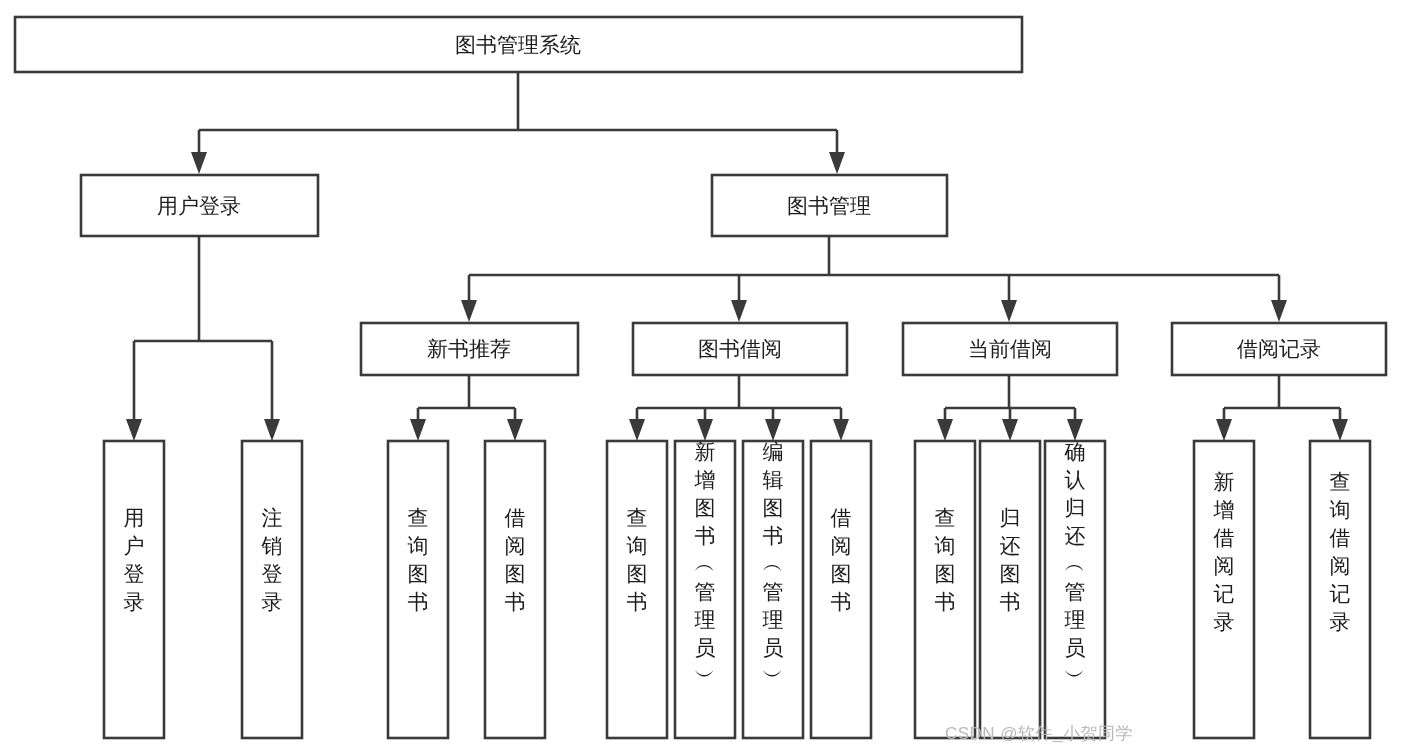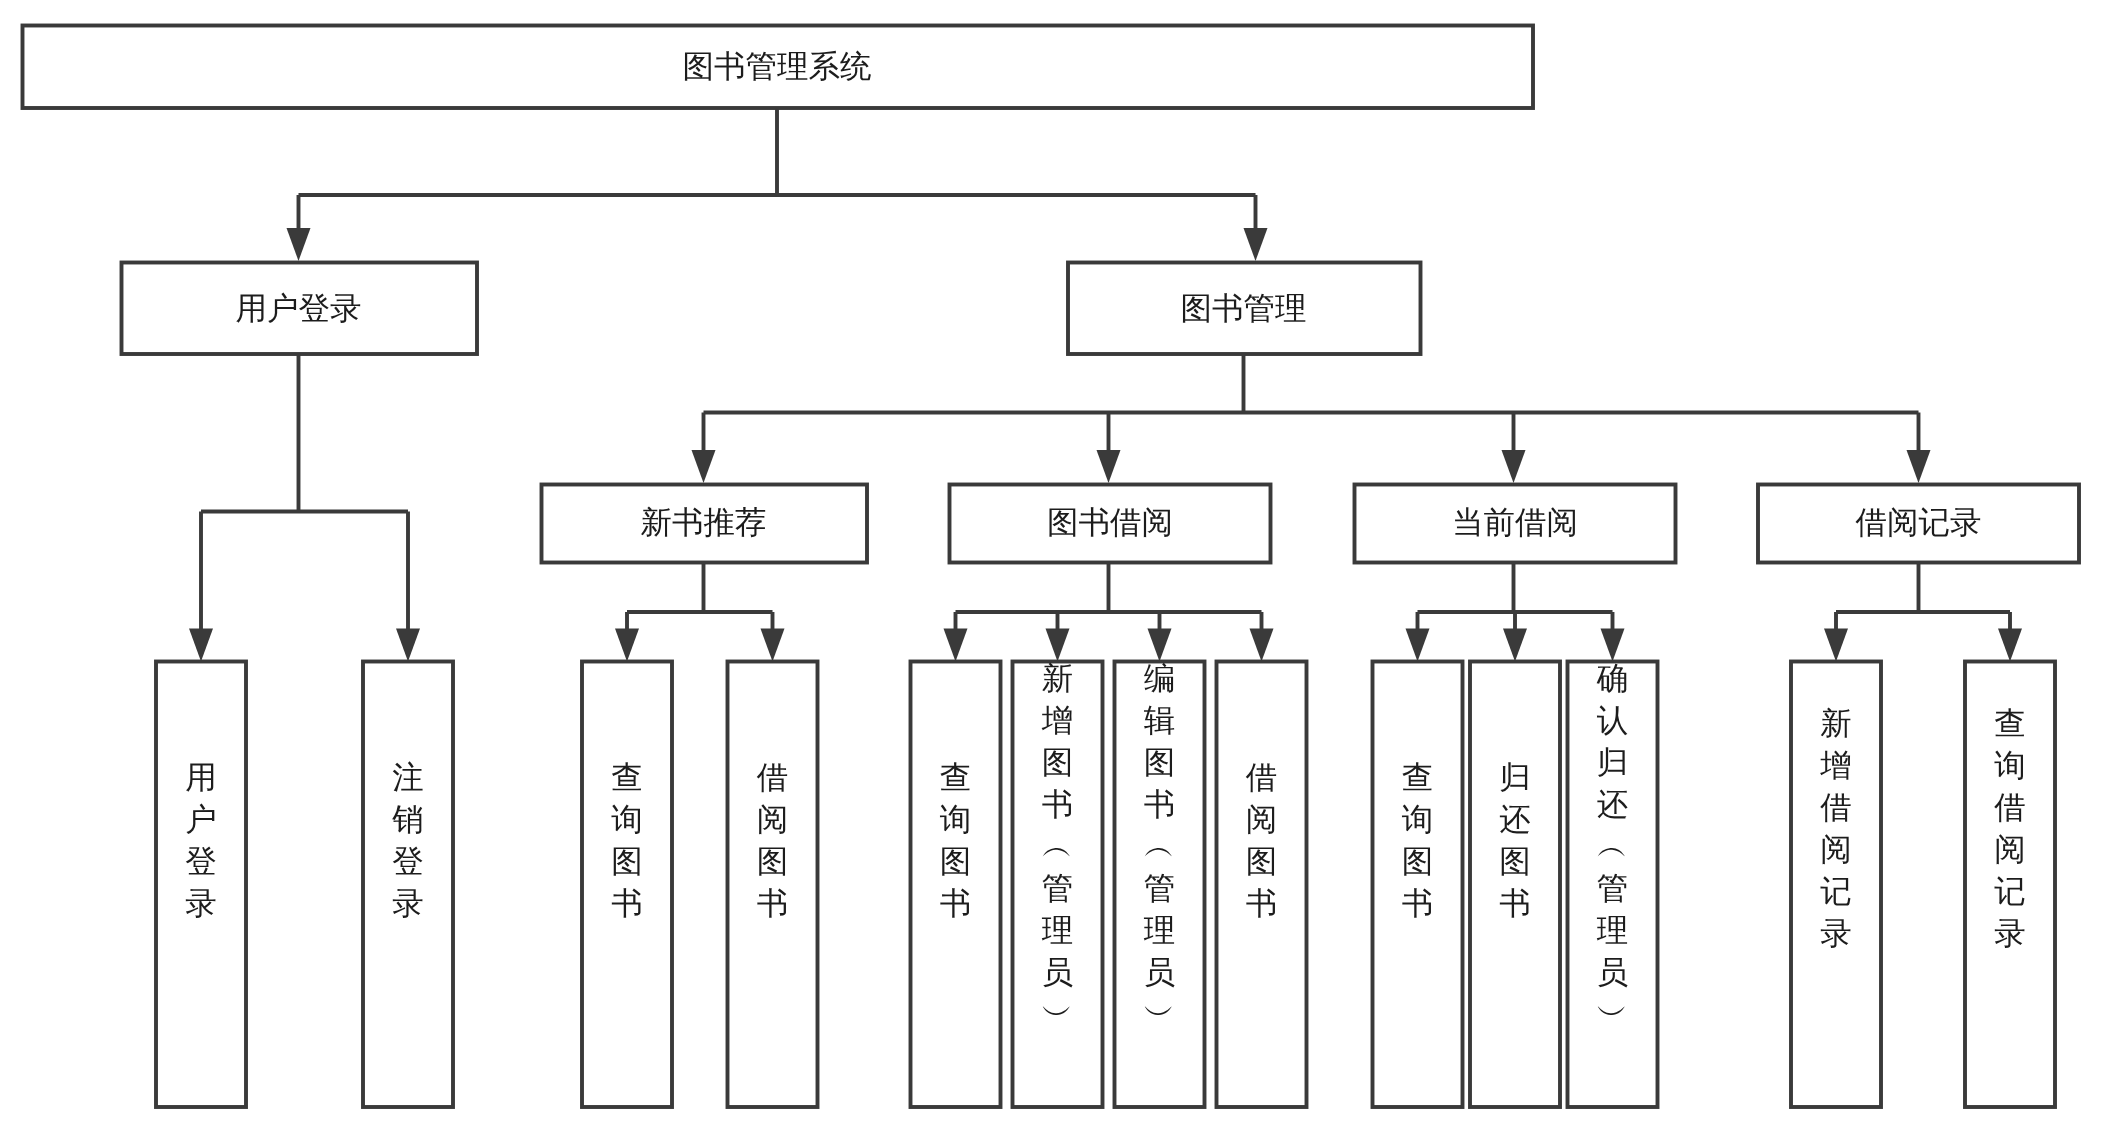--- a/index.html
+++ b/index.html
@@ -233,13 +233,14 @@
       <rect class="node-box" x="1194" y="437" width="60" height="297"></rect>
       <text class="node-label-v" x="1224" y="485"><tspan x="1224" dy="0">新</tspan><tspan x="1224" dy="28">增</tspan><tspan x="1224" dy="28">借</tspan><tspan x="1224" dy="28">阅</tspan><tspan x="1224" dy="28">记</tspan><tspan x="1224" dy="28">录</tspan></text>
     </g>
     <g>
       <rect class="node-box" x="1310" y="437" width="60" height="297"></rect>
       <text class="node-label-v" x="1340" y="485"><tspan x="1340" dy="0">查</tspan><tspan x="1340" dy="28">询</tspan><tspan x="1340" dy="28">借</tspan><tspan x="1340" dy="28">阅</tspan><tspan x="1340" dy="28">记</tspan><tspan x="1340" dy="28">录</tspan></text>
     </g>
 
   </svg>
 
+  <div class="watermark">CSDN @软件_小贺同学</div>
 </div>
 
 </body></html>

